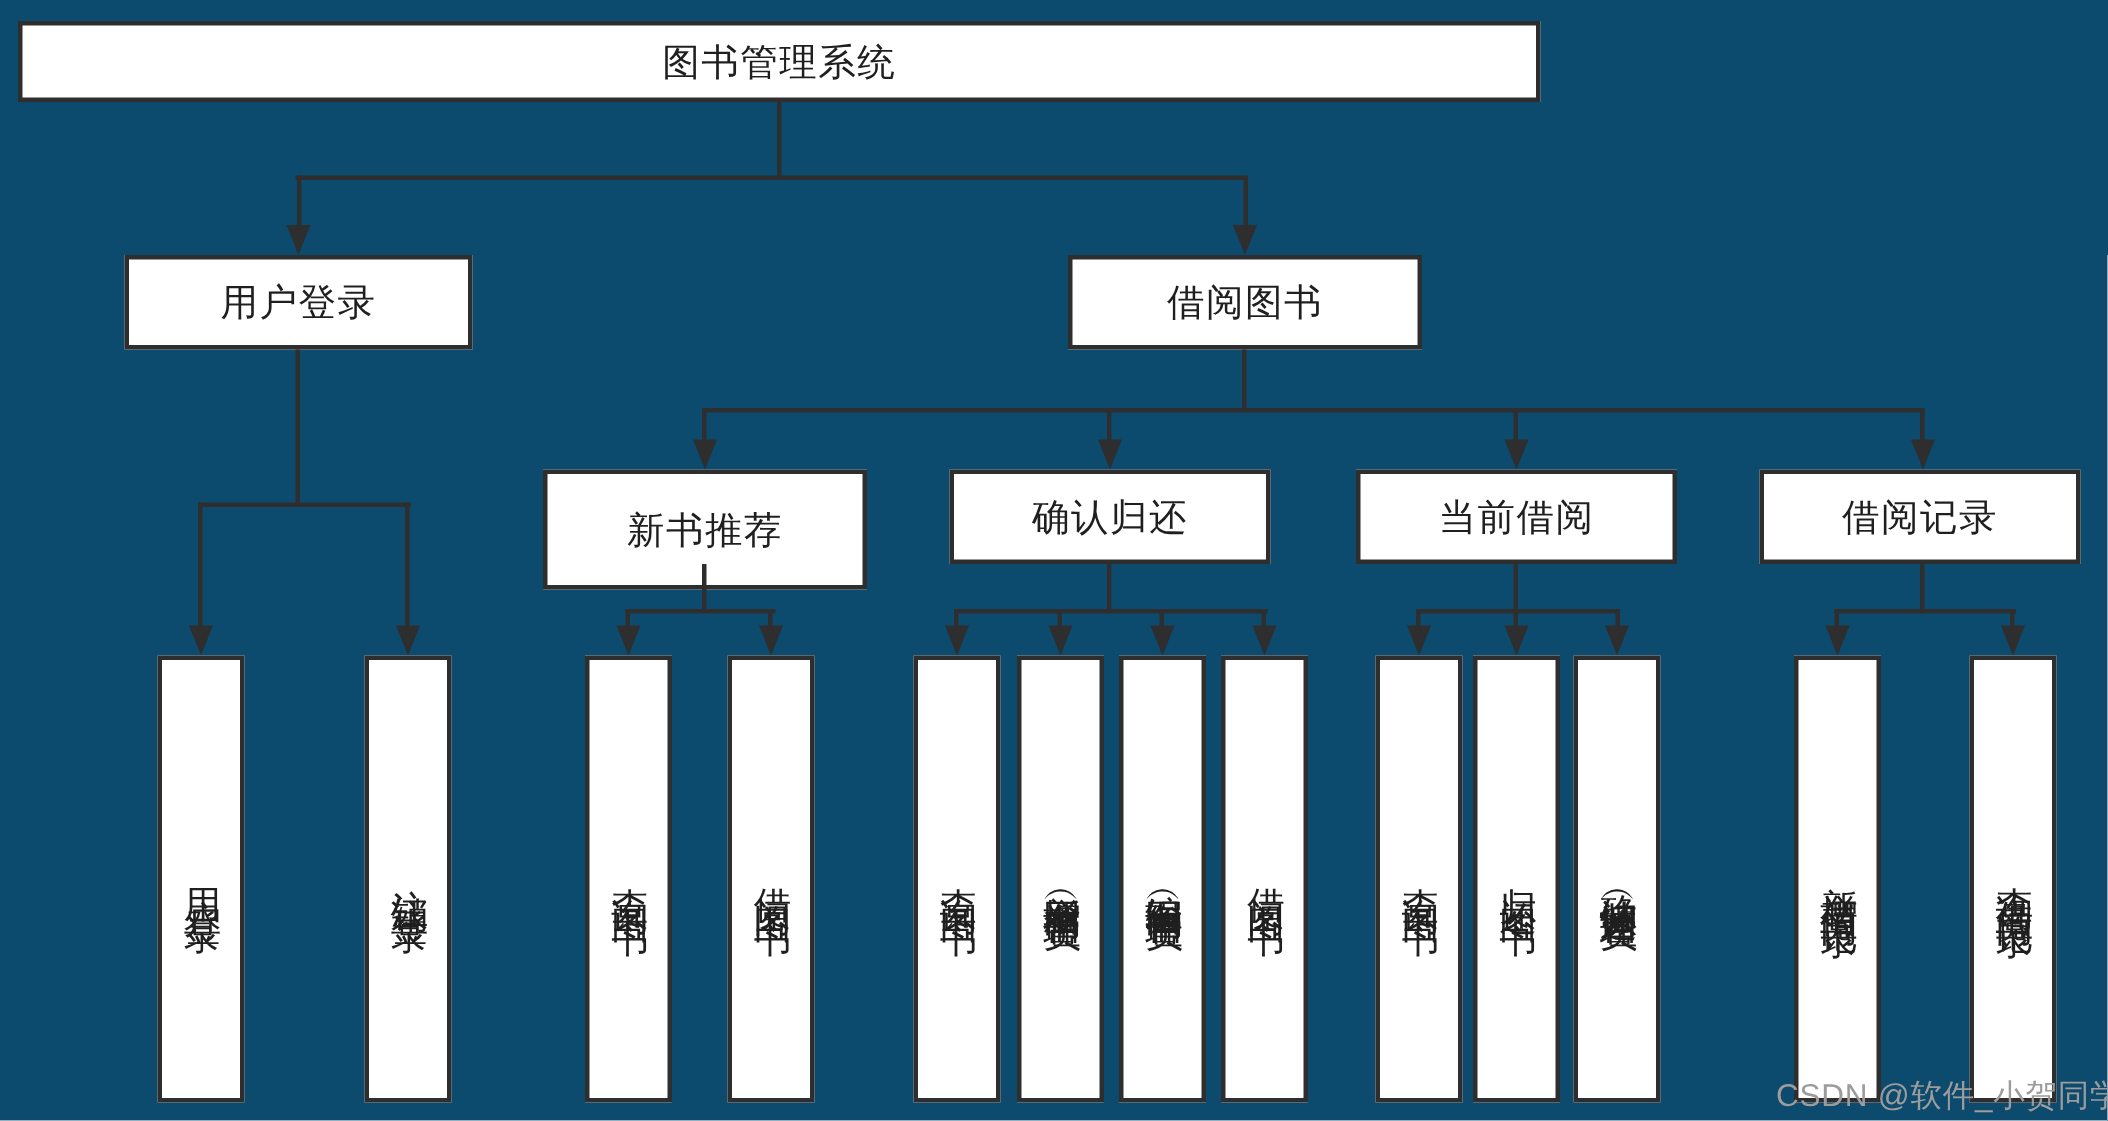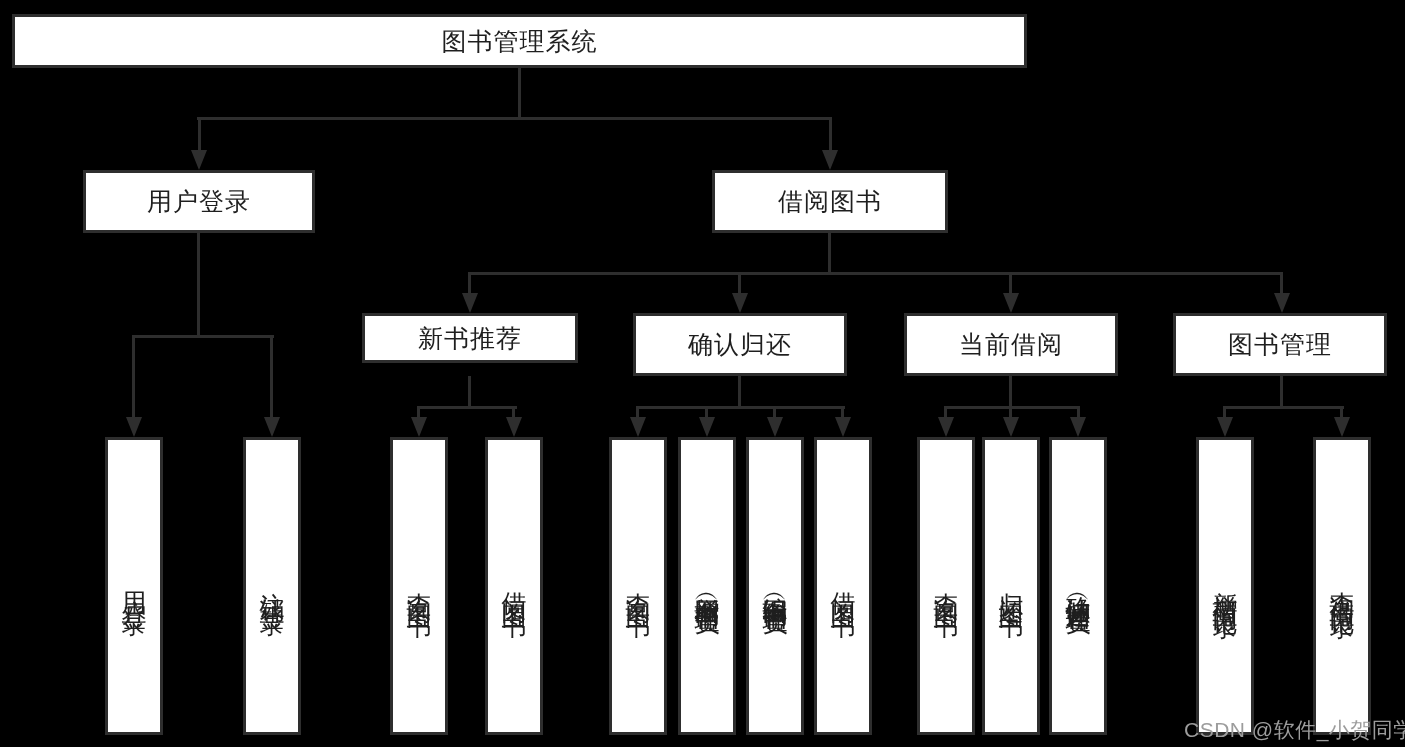--- a/index.html
+++ b/index.html
@@ -1,16 +1,16 @@
 <!DOCTYPE html>
 <html><head>
 <meta charset="utf-8">
 <style>
   html,body{margin:0;padding:0;background:#ffffff;}
-  #stage{position:relative;width:1405px;height:747px;background:#000000;overflow:hidden;
+  #stage{position:relative;width:1405px;height:747px;background:#0c4a6e;overflow:hidden;
          font-family:"Liberation Sans","DejaVu Sans",sans-serif;color:#1f1f1f;}
   .b{position:absolute;box-sizing:border-box;background:#ffffff;border:3px solid #2e2e2e;
      display:flex;align-items:center;justify-content:center;font-size:25px;letter-spacing:1px;}
   .vt{writing-mode:vertical-rl;text-orientation:mixed;letter-spacing:7px;line-height:1;}
   .vt.tight{letter-spacing:2px;}
   .vt.mid{letter-spacing:5px;}
   .hl{position:absolute;height:3px;background:#2e2e2e;}
   .vl{position:absolute;width:3px;background:#2e2e2e;}
   .ar{position:absolute;width:0;height:0;border-left:8px solid transparent;
       border-right:8px solid transparent;border-top:20px solid #2e2e2e;}
@@ -50,31 +50,31 @@
   <div class="hl" style="left:468px;top:272px;width:815px"></div>
   <div class="vl" style="left:468px;top:272px;height:23px"></div>
   <div class="vl" style="left:738px;top:272px;height:23px"></div>
   <div class="vl" style="left:1009px;top:272px;height:23px"></div>
   <div class="vl" style="left:1280px;top:272px;height:23px"></div>
   <div class="ar" style="left:462px;top:293px"></div>
   <div class="ar" style="left:732px;top:293px"></div>
   <div class="ar" style="left:1003px;top:293px"></div>
   <div class="ar" style="left:1274px;top:293px"></div>
 
-  <div class="b" style="left:362px;top:313px;width:216px;height:50px">
+  <div class="b" style="left:362px;top:313px;width:216px;height:80px">
     <span>新书推荐</span>
   </div>
   <div class="b" style="left:633px;top:313px;width:214px;height:63px">
     <span>确认归还</span>
   </div>
   <div class="b" style="left:904px;top:313px;width:214px;height:63px">
     <span>当前借阅</span>
   </div>
   <div class="b" style="left:1173px;top:313px;width:214px;height:63px">
-    <span>图书管理</span>
+    <span>借阅记录</span>
   </div>
 
   <div class="vl" style="left:468px;top:376px;height:32px"></div>
   <div class="vl" style="left:738px;top:376px;height:32px"></div>
   <div class="vl" style="left:1009px;top:376px;height:32px"></div>
   <div class="vl" style="left:1280px;top:376px;height:32px"></div>
 
   <div class="hl" style="left:417px;top:406px;width:100px"></div>
   <div class="vl" style="left:417px;top:406px;height:13px"></div>
   <div class="vl" style="left:512px;top:406px;height:13px"></div>

